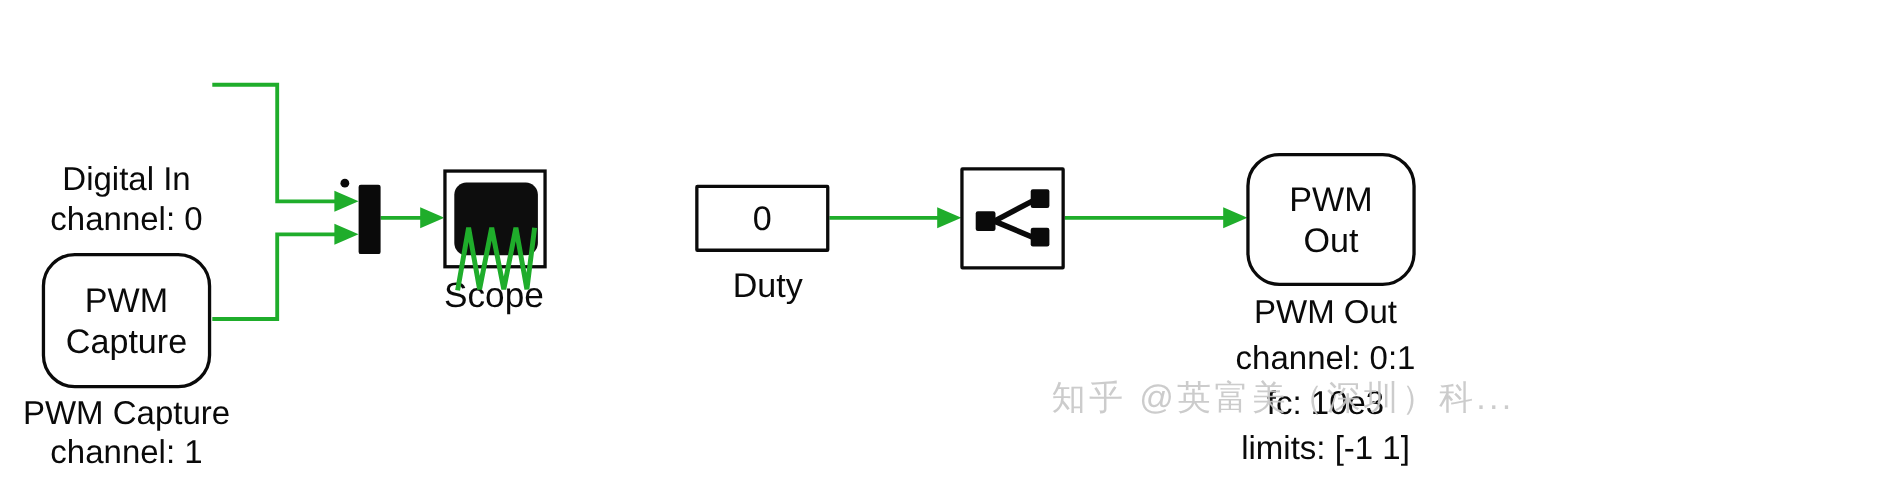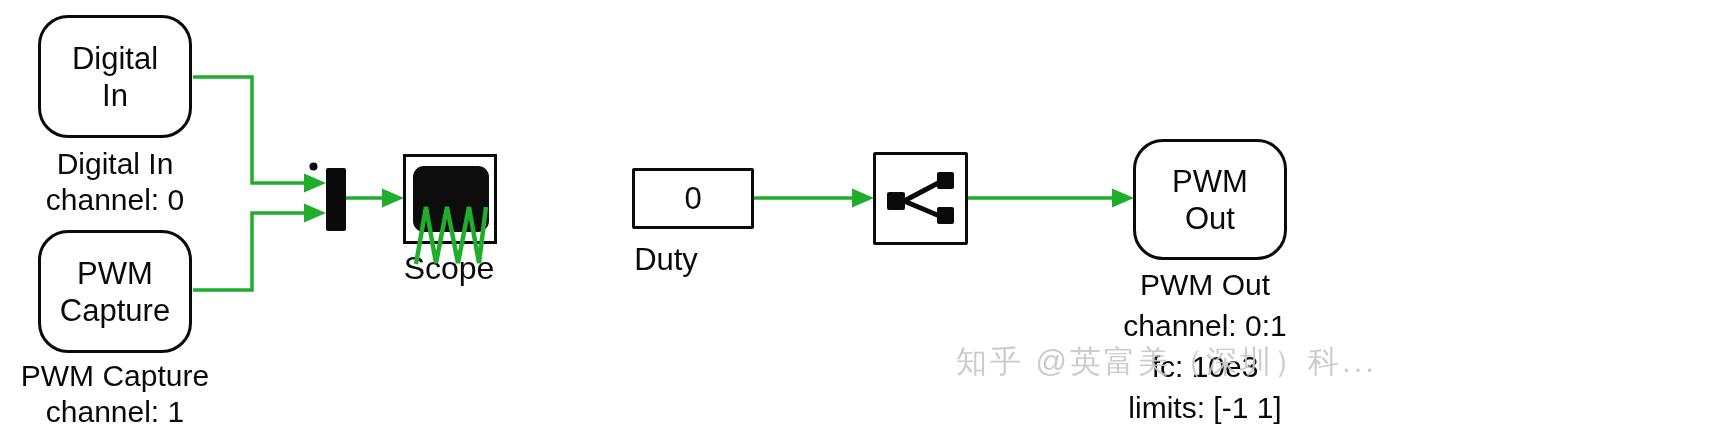--- a/index.html
+++ b/index.html
@@ -65,24 +65,20 @@
     <g stroke="var(--wire-green)" fill="var(--wire-green)">
       <path d="M968 198 H1113" fill="none" stroke-width="3.5"></path>
       <polygon points="1134,198 1112,188.5 1112,207.5" stroke="none"></polygon>
     </g>
     <g>
       <rect x="326" y="168" width="20" height="63" rx="2" fill="#0a0a0a"></rect>
       <circle cx="313.5" cy="166.5" r="4" fill="#0a0a0a"></circle>
     </g>
   </svg>
 
-  <div class="block rounded z2" style="left:38px;top:15px;width:154px;height:123px;">
-    <span>Digital
-In</span>
-  </div>
   <div class="blk-label" style="left:0px;top:146px;width:230px;">Digital In
 channel: 0</div>
 
   <div class="block rounded z2" style="left:38px;top:230px;width:154px;height:123px;">
     <span>PWM
 Capture</span>
   </div>
   <div class="blk-label" style="left:0px;top:358px;width:230px;">PWM Capture
 channel: 1</div>
 
@@ -91,21 +87,21 @@
       <svg width="76" height="66" viewBox="0 0 76 66">
         <polyline points="3,61 13,4 23,60 34,4 45,60 56,4 66,60 73,4" fill="none" stroke="var(--wire-green)" stroke-width="4.5"></polyline>
       </svg>
     </div>
   </div>
   <div class="blk-label" style="left:379px;top:250px;width:140px;font-size:32px;">Scope</div>
 
   <div class="block z2" style="left:632px;top:168px;width:122px;height:61px;border-radius:2px;">
     <span>0</span>
   </div>
-  <div class="blk-label" style="left:596px;top:242px;width:140px;font-size:31px;">Duty</div>
+  <div class="blk-label" style="left:628px;top:242px;width:140px;font-size:31px;">Duty</div>
 
   <div class="block z2" style="left:873px;top:152px;width:95px;height:93px;border-radius:2px;">
     <svg id="selector-icon-svg" width="88" height="86" viewBox="0 0 88 86">
       <line x1="28" y1="46" x2="66" y2="26" stroke="#0a0a0a" stroke-width="5"></line>
       <line x1="28" y1="46" x2="66" y2="62" stroke="#0a0a0a" stroke-width="5"></line>
       <rect x="11" y="37" width="18" height="18" rx="2" fill="#0a0a0a"></rect>
       <rect x="61" y="17" width="17" height="17" rx="2" fill="#0a0a0a"></rect>
       <rect x="61" y="52" width="17" height="17" rx="2" fill="#0a0a0a"></rect>
     </svg>
   </div>

